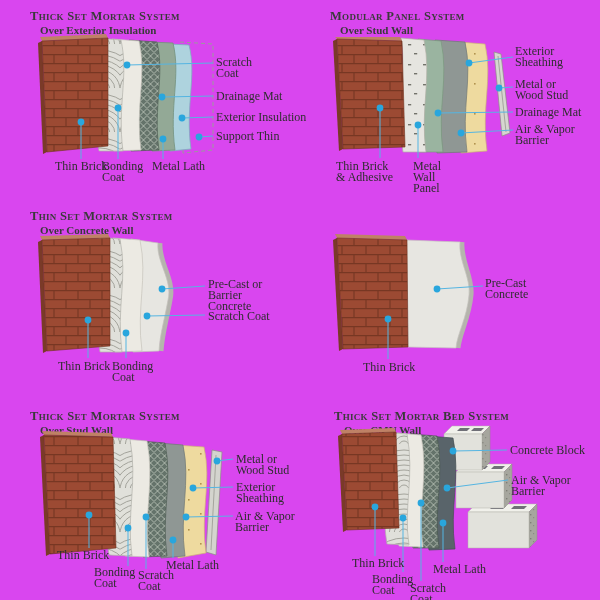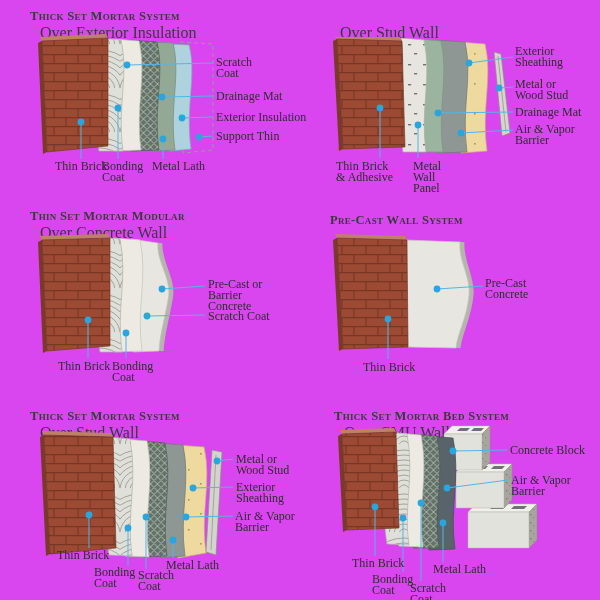--- a/index.html
+++ b/index.html
@@ -4,21 +4,21 @@
 <style>
   html,body{margin:0;padding:0;background:#fff;}
   body{width:600px;height:600px;position:relative;overflow:hidden;
        font-family:"Liberation Serif",serif;}
   .sheet{position:absolute;inset:0;background:#d946ef;}
   .panel{position:absolute;width:300px;height:200px;}
   .p1{left:0;top:0}.p2{left:300px;top:0}.p3{left:0;top:200px}
   .p4{left:300px;top:200px}.p5{left:0;top:400px}.p6{left:304px;top:400px}
   .title{position:absolute;left:30px;top:9px;font-size:12.5px;font-weight:600;
          font-variant:small-caps;letter-spacing:.3px;color:#3a3a3a;white-space:nowrap;}
-  .subtitle{position:absolute;left:40px;top:24px;font-size:16px;color:#3a3a3a;white-space:nowrap;}
+  .subtitle{position:absolute;left:40px;top:24px;font-size:11px;color:#3a3a3a;white-space:nowrap;font-weight:bold;}
   .art{position:absolute;left:0;top:0;width:300px;height:200px;}
   .lbl{position:absolute;font-size:12px;line-height:11px;color:#2e2e2e;}
   .lbl.c{}
   .lbl.nw{white-space:nowrap;}
   .ll{stroke:#55b5e2;stroke-width:1;}
   .ld{fill:#29a6dd;}
 </style>
 </head>
 <body>
 
@@ -97,20 +97,21 @@
     <div class="lbl" style="left:216px;top:57px;width:45px">Scratch Coat</div>
     <div class="lbl nw" style="left:216px;top:91px">Drainage Mat</div>
     <div class="lbl nw" style="left:216px;top:112px">Exterior Insulation</div>
     <div class="lbl nw" style="left:216px;top:131px">Support Thin</div>
     <div class="lbl c nw" style="left:55px;top:161px;width:46px">Thin Brick</div>
     <div class="lbl c" style="left:102px;top:161px;width:40px">Bonding Coat</div>
     <div class="lbl c nw" style="left:152px;top:161px;width:50px">Metal Lath</div>
   </section>
 
   <section class="panel p2">
+    <div class="title">Modular Panel System</div>
     <div class="subtitle">Over Stud Wall</div>
     <svg class="art" viewBox="0 0 300 200">
       <path d="M194 52L201 54L210 133L202 136Z" fill="#d6d6d0" stroke="#8d8d85" stroke-width=".7"></path>
       <line x1="198" y1="56" x2="206" y2="132" stroke="#a5a59d" stroke-width="1"></line>
       <path d="M159 42C165 72 153 102 161 153L187 151C181 108 193 78 185 44Z" fill="url(#pSheath)" stroke="#cdb077" stroke-width=".7"></path>
       <path d="M135 40C141 70 129 100 137 153L167 152C161 108 173 78 165 42Z" fill="#8f9794" stroke="#6e7775" stroke-width=".7"></path>
       <path d="M118 39C124 69 112 99 120 152L143 152C137 108 149 78 141 41Z" fill="#9ab4a0" stroke="#7a987e" stroke-width=".7"></path>
       <path d="M101 38C107 68 95 98 103 152L126 152C120 108 132 78 124 40Z" fill="url(#pDots)" stroke="#b0b0a6" stroke-width=".7"></path>
       <path d="M37 39L102 41L100 37L35 37Z" fill="#bf8166"></path>
       <path d="M33 41L37 39L43 149L39 151Z" fill="#7a3a28"></path>
@@ -130,21 +131,21 @@
     </svg>
     <div class="lbl" style="left:215px;top:46px;width:58px">Exterior Sheathing</div>
     <div class="lbl" style="left:215px;top:79px;width:58px">Metal or Wood Stud</div>
     <div class="lbl nw" style="left:215px;top:107px">Drainage Mat</div>
     <div class="lbl" style="left:215px;top:124px;width:62px">Air &amp; Vapor Barrier</div>
     <div class="lbl c" style="left:36px;top:161px;width:58px">Thin Brick &amp; Adhesive</div>
     <div class="lbl" style="left:113px;top:161px;width:48px">Metal Wall Panel</div>
   </section>
 
   <section class="panel p3">
-    <div class="title">Thin Set Mortar Modular</div>
+    <div class="title">Thin Set Mortar System</div>
     <div class="subtitle">Over Concrete Wall</div>
     <svg class="art" viewBox="0 0 300 200">
       <path d="M160 43C158 62 175 80 170 100C166 122 162 134 161 151" fill="none" stroke="#b5b4ad" stroke-width="5"></path>
       <path d="M131 39C137 69 125 99 133 152L159 151C160 134 164 122 168 100C173 80 156 62 158 43Z" fill="#e7e6e1" stroke="#c4c3bc" stroke-width=".7"></path>
       <path d="M113 38C119 68 107 98 115 152L142 151C136 108 148 78 140 40Z" fill="#eceae3" stroke="#c6c3ba" stroke-width=".7"></path>
       <path d="M98 37C104 67 92 97 100 152L122 152C116 108 128 78 120 39Z" fill="url(#pSwirl)" stroke="#b2b2aa" stroke-width=".7"></path>
       <path d="M42 40L110 38L108 34L40 36Z" fill="#bf8166"></path>
       <path d="M38 42L42 40L47 151L43 153Z" fill="#7a3a28"></path>
       <path d="M42 40L110 38L110 146L47 151Z" fill="url(#pBrick)" stroke="#6e321f" stroke-width=".6"></path>
       <line class="ll" x1="162" y1="89" x2="205" y2="86"></line>
@@ -156,21 +157,20 @@
       <circle class="ld" cx="88" cy="120" r="3.4"></circle>
       <circle class="ld" cx="126" cy="133" r="3.4"></circle>
     </svg>
     <div class="lbl" style="left:208px;top:79px;width:70px">Pre-Cast or Barrier Concrete</div>
     <div class="lbl nw" style="left:208px;top:111px">Scratch Coat</div>
     <div class="lbl c nw" style="left:58px;top:161px;width:46px">Thin Brick</div>
     <div class="lbl c" style="left:112px;top:161px;width:40px">Bonding Coat</div>
   </section>
 
   <section class="panel p4">
-    <div class="title" style="top:13px">Pre-Cast Wall System</div>
     <div class="subtitle"></div>
     <svg class="art" viewBox="0 0 300 200">
       <path d="M162 42C160 60 173 78 171 95C169 118 159 134 158 148" fill="none" stroke="#b5b4ad" stroke-width="5"></path>
       <path d="M106 40L160 42C158 60 171 78 169 95C167 118 157 134 156 148L108 147Z" fill="#e7e6e1" stroke="#c6c5be" stroke-width=".7"></path>
       <path d="M37 38L107 40L105 36L35 34Z" fill="#bf8166"></path>
       <path d="M33 40L37 38L43 149L39 151Z" fill="#7a3a28"></path>
       <path d="M37 38L107 40L108 147L43 149Z" fill="url(#pBrick)" stroke="#6e321f" stroke-width=".6"></path>
       <line class="ll" x1="137" y1="89" x2="183" y2="86"></line>
       <line class="ll" x1="88" y1="119" x2="88" y2="159"></line>
       <circle class="ld" cx="137" cy="89" r="3.4"></circle>

